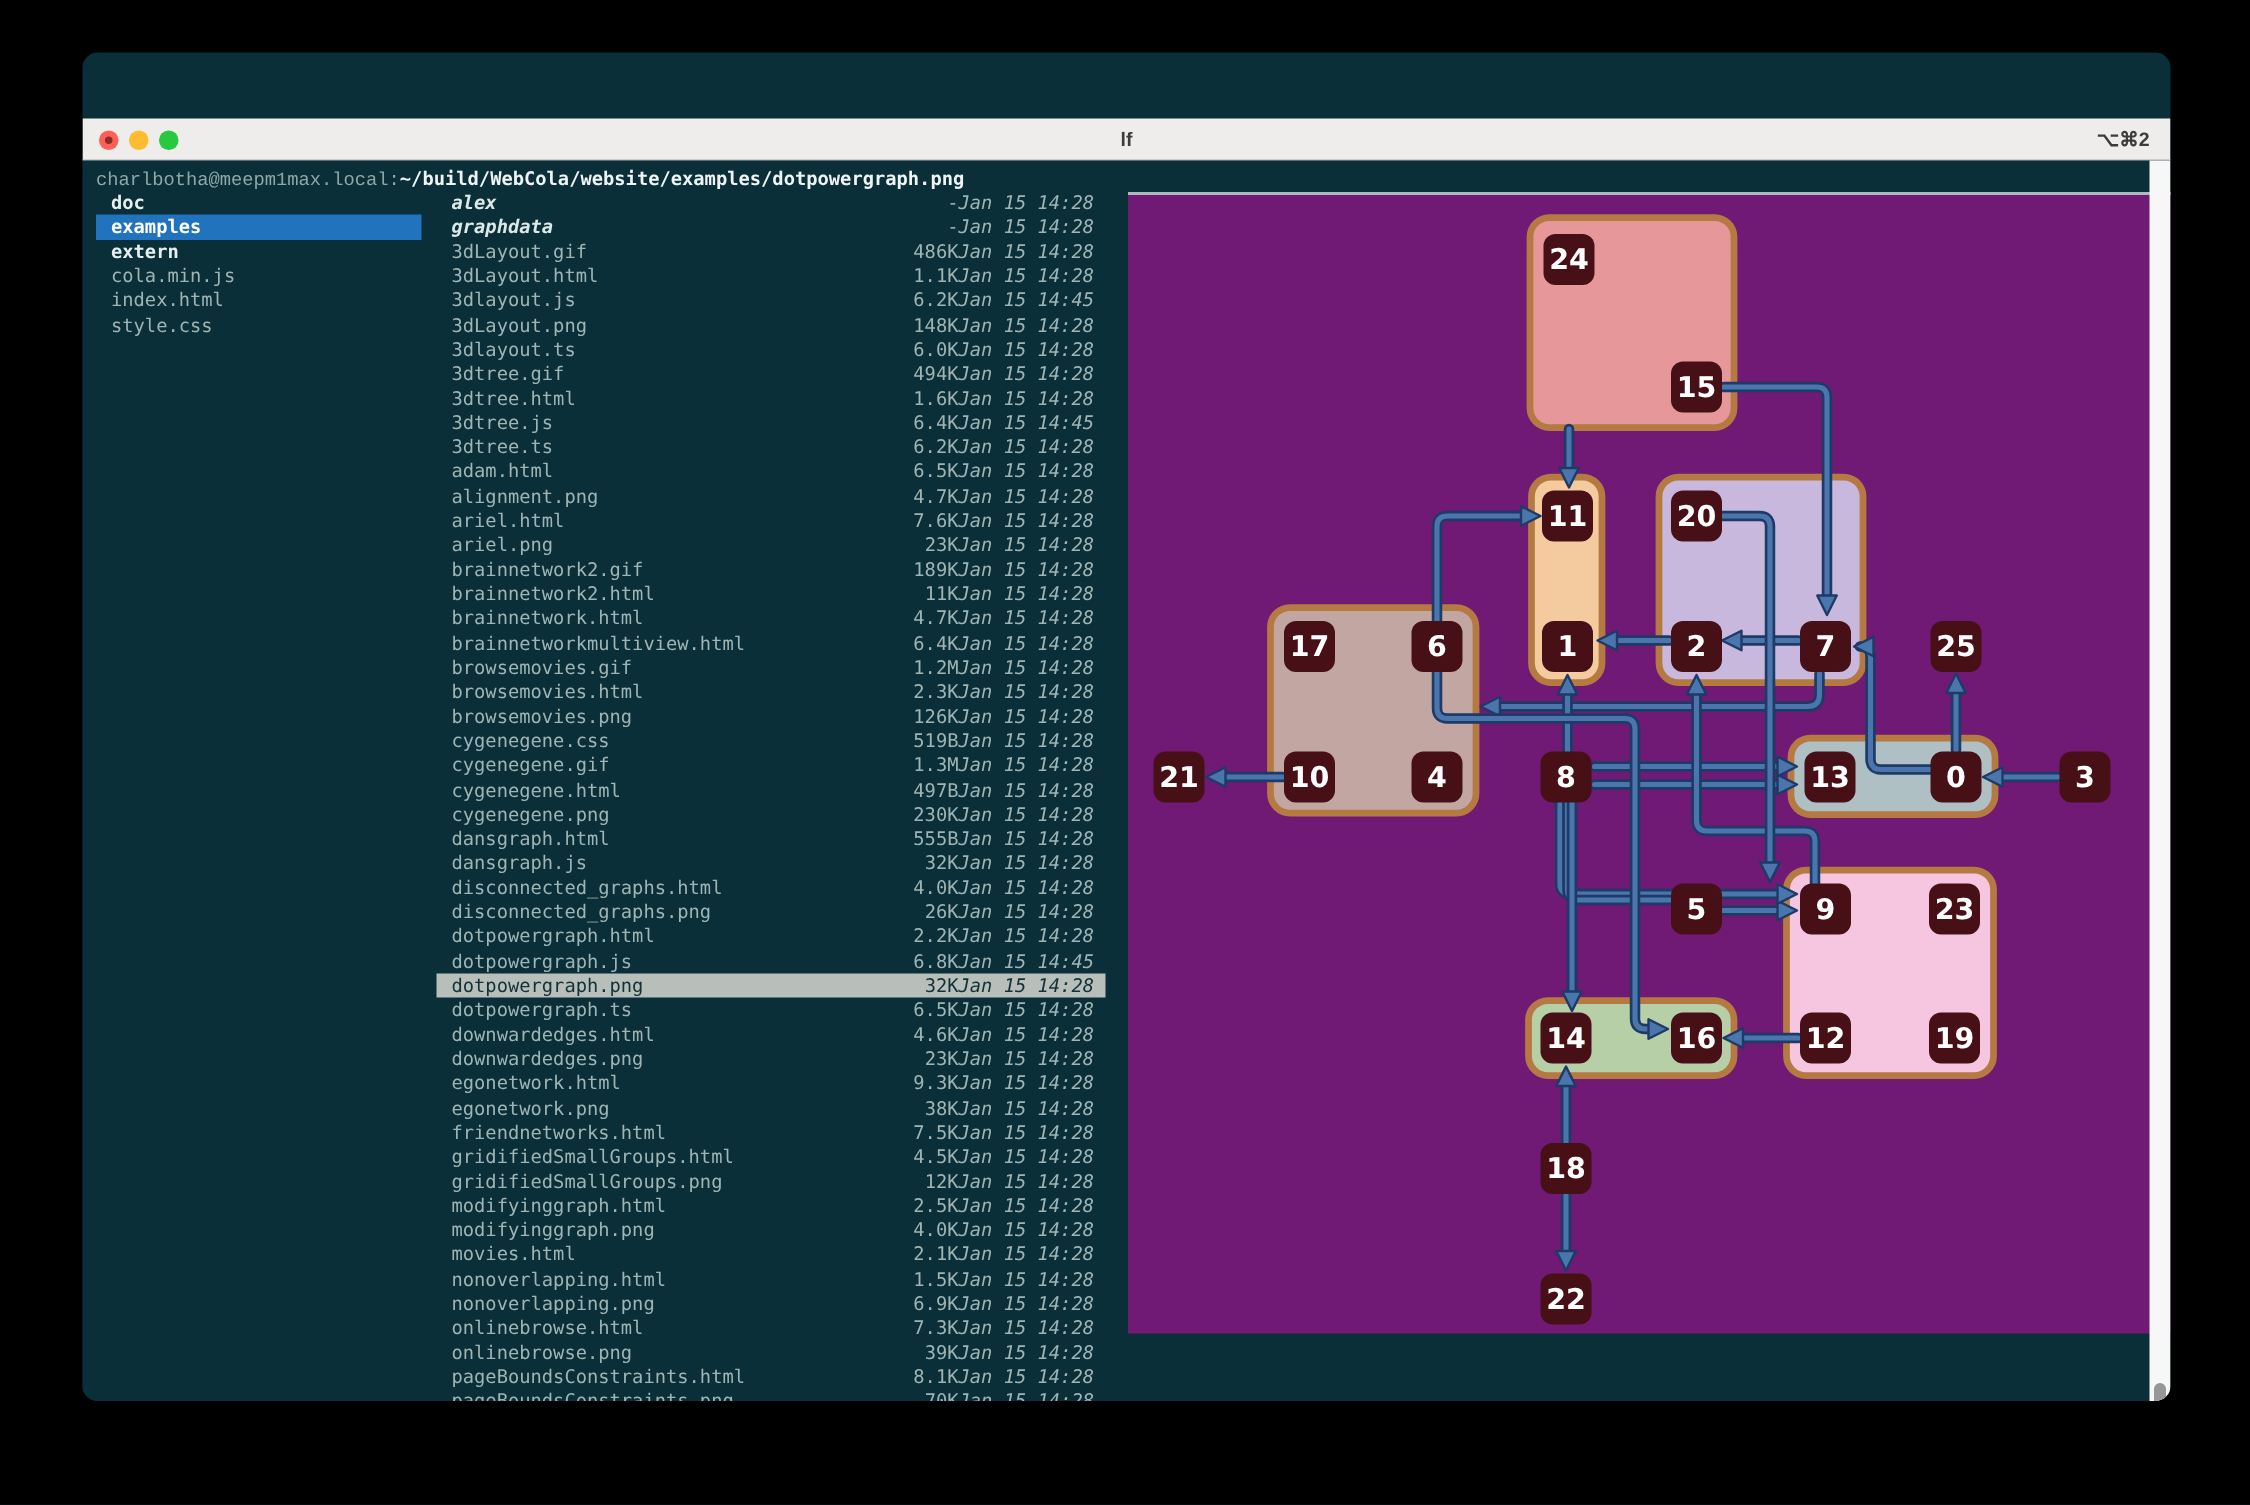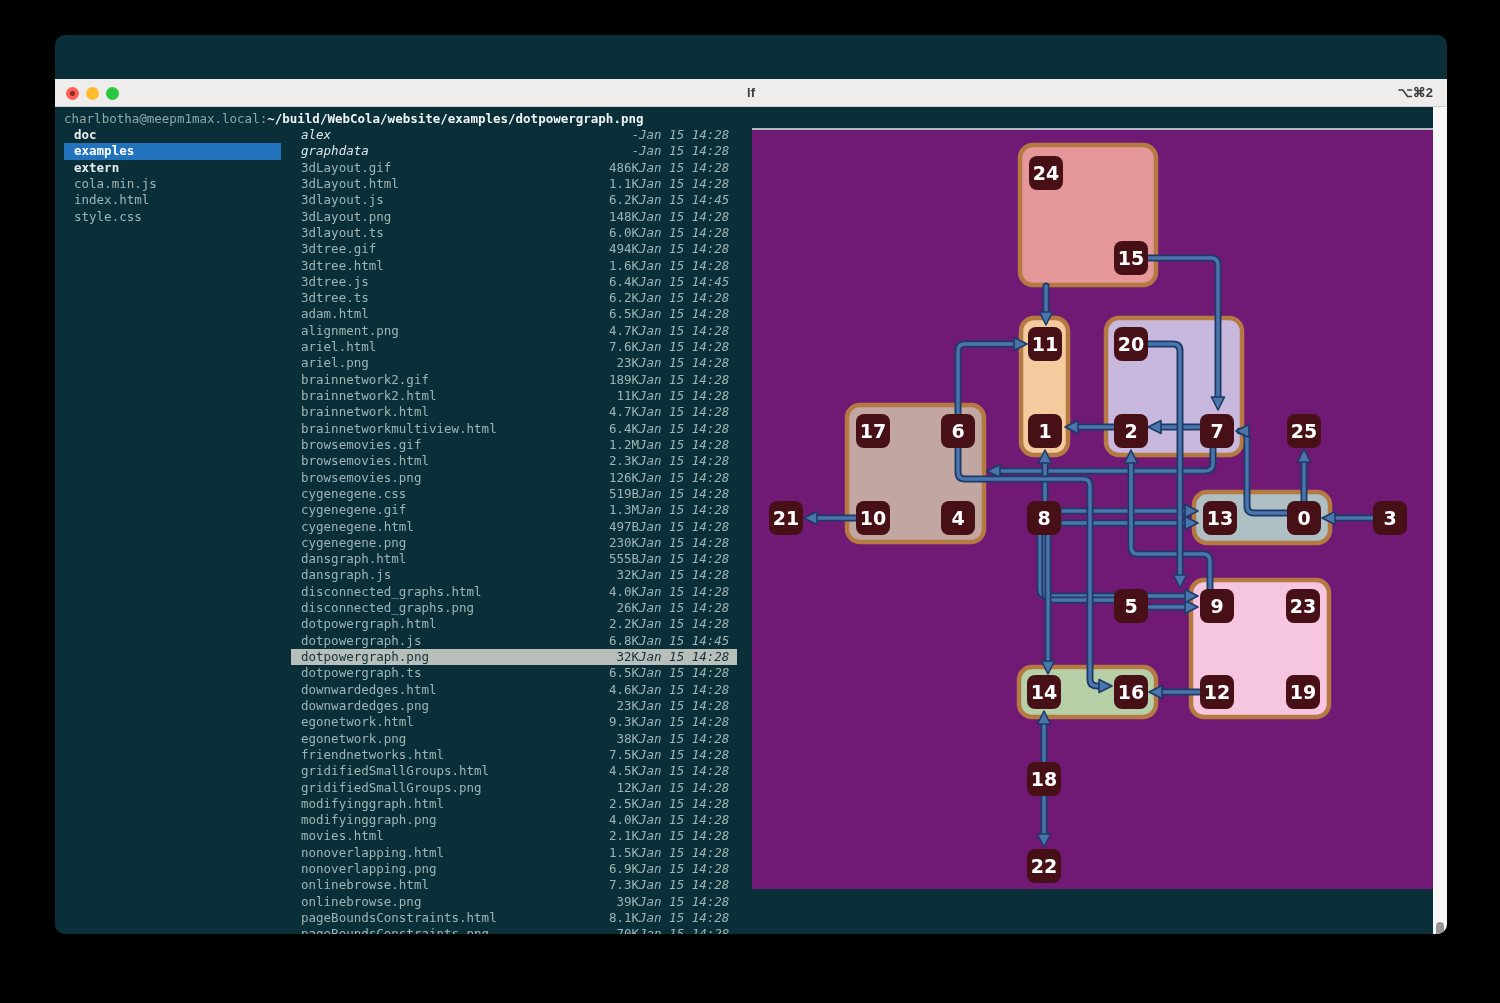--- a/index.html
+++ b/index.html
@@ -21,36 +21,36 @@
   .win-title { position:absolute; left:0; right:0; top:0; height:28px; line-height:28px;
                text-align:center; font-size:13px; font-weight:bold; color:#3c3c3c; }
   .win-shortcut { position:absolute; right:14px; top:0; height:28px; line-height:28px;
                   font-size:13px; font-weight:bold; color:#3c3c3c; }
 
   .term { position:relative; height:871px; background:#0a2f38; color:#9fb4b4;
           font-size:12.5px; }
 
   .pathline { position:absolute; left:9px; top:3px; height:17px; line-height:17px;
               white-space:pre; }
-  .path-host { color:#8fa7a7; }
+  .path-host { color:#8fa7a7;font-family:Liberation Mono, monospace; }
   .path-dir, .path-file { color:#eef4f4; font-weight:bold; }
 
   .panel-rows { position:absolute; top:20px; }
   .row { height:16.32px; line-height:16.32px; display:flex; white-space:pre;
          padding:0 8px 0 10px; }
 
   .left-panel { left:9px;  width:217px; }
   .left-panel .row.dir { color:#e6efef; font-weight:bold; }
   .left-panel .row.selected { background:#2173bd; color:#ffffff; }
 
   .mid-panel { left:236px; width:446px; }
   .mid-panel .row .name { flex:1; overflow:hidden; }
   .mid-panel .row .size { width:46px; text-align:right; }
   .mid-panel .row .date { width:90px; text-align:right; font-style:italic; }
-  .mid-panel .row.dir .name { color:#dde9e9; font-weight:normal; font-style:italic; }
+  .mid-panel .row.dir .name { color:#dde9e9; font-weight:bold; font-style:italic; }
   .mid-panel .row.selected { background:#b8beba; }
   .mid-panel .row.selected .name, .mid-panel .row.selected .size,
   .mid-panel .row.selected .date { color:#123238; font-style:normal; }
   .mid-panel .row.selected .date { font-style:italic; }
 
   .preview { position:absolute; left:697px; top:21px; width:761px; height:761px;
              background:#701a75; border-top:2px solid #aeb9bd;
              border-right:3px solid #591417; }
   .preview svg { display:block; width:672px; height:759px; }
 

